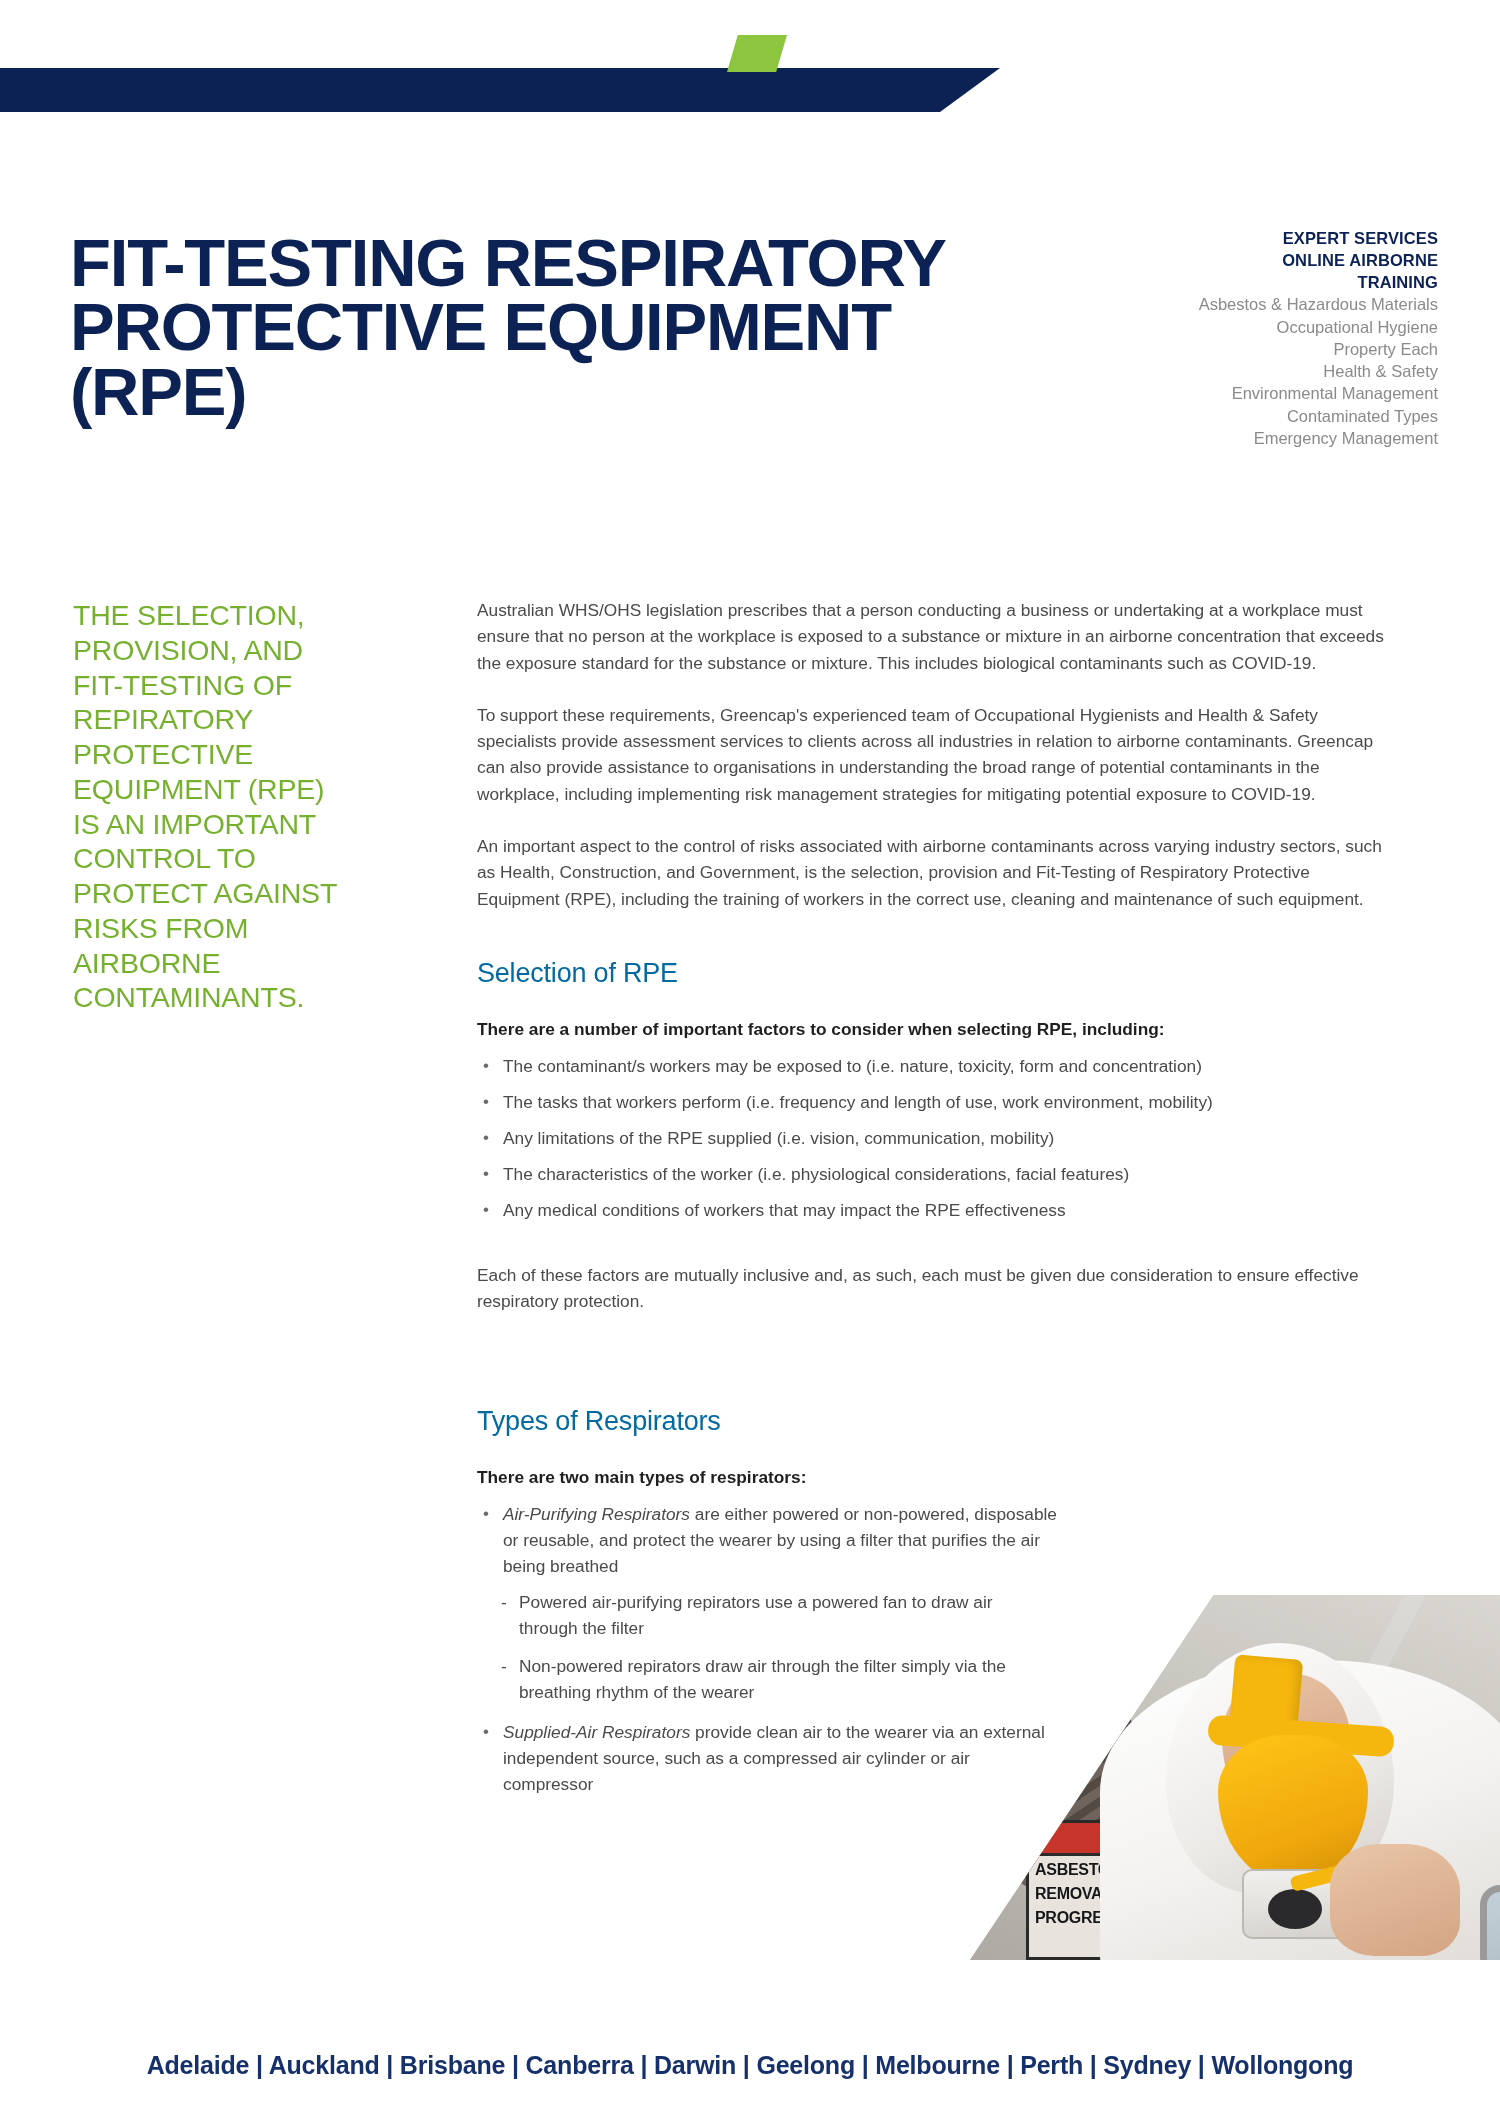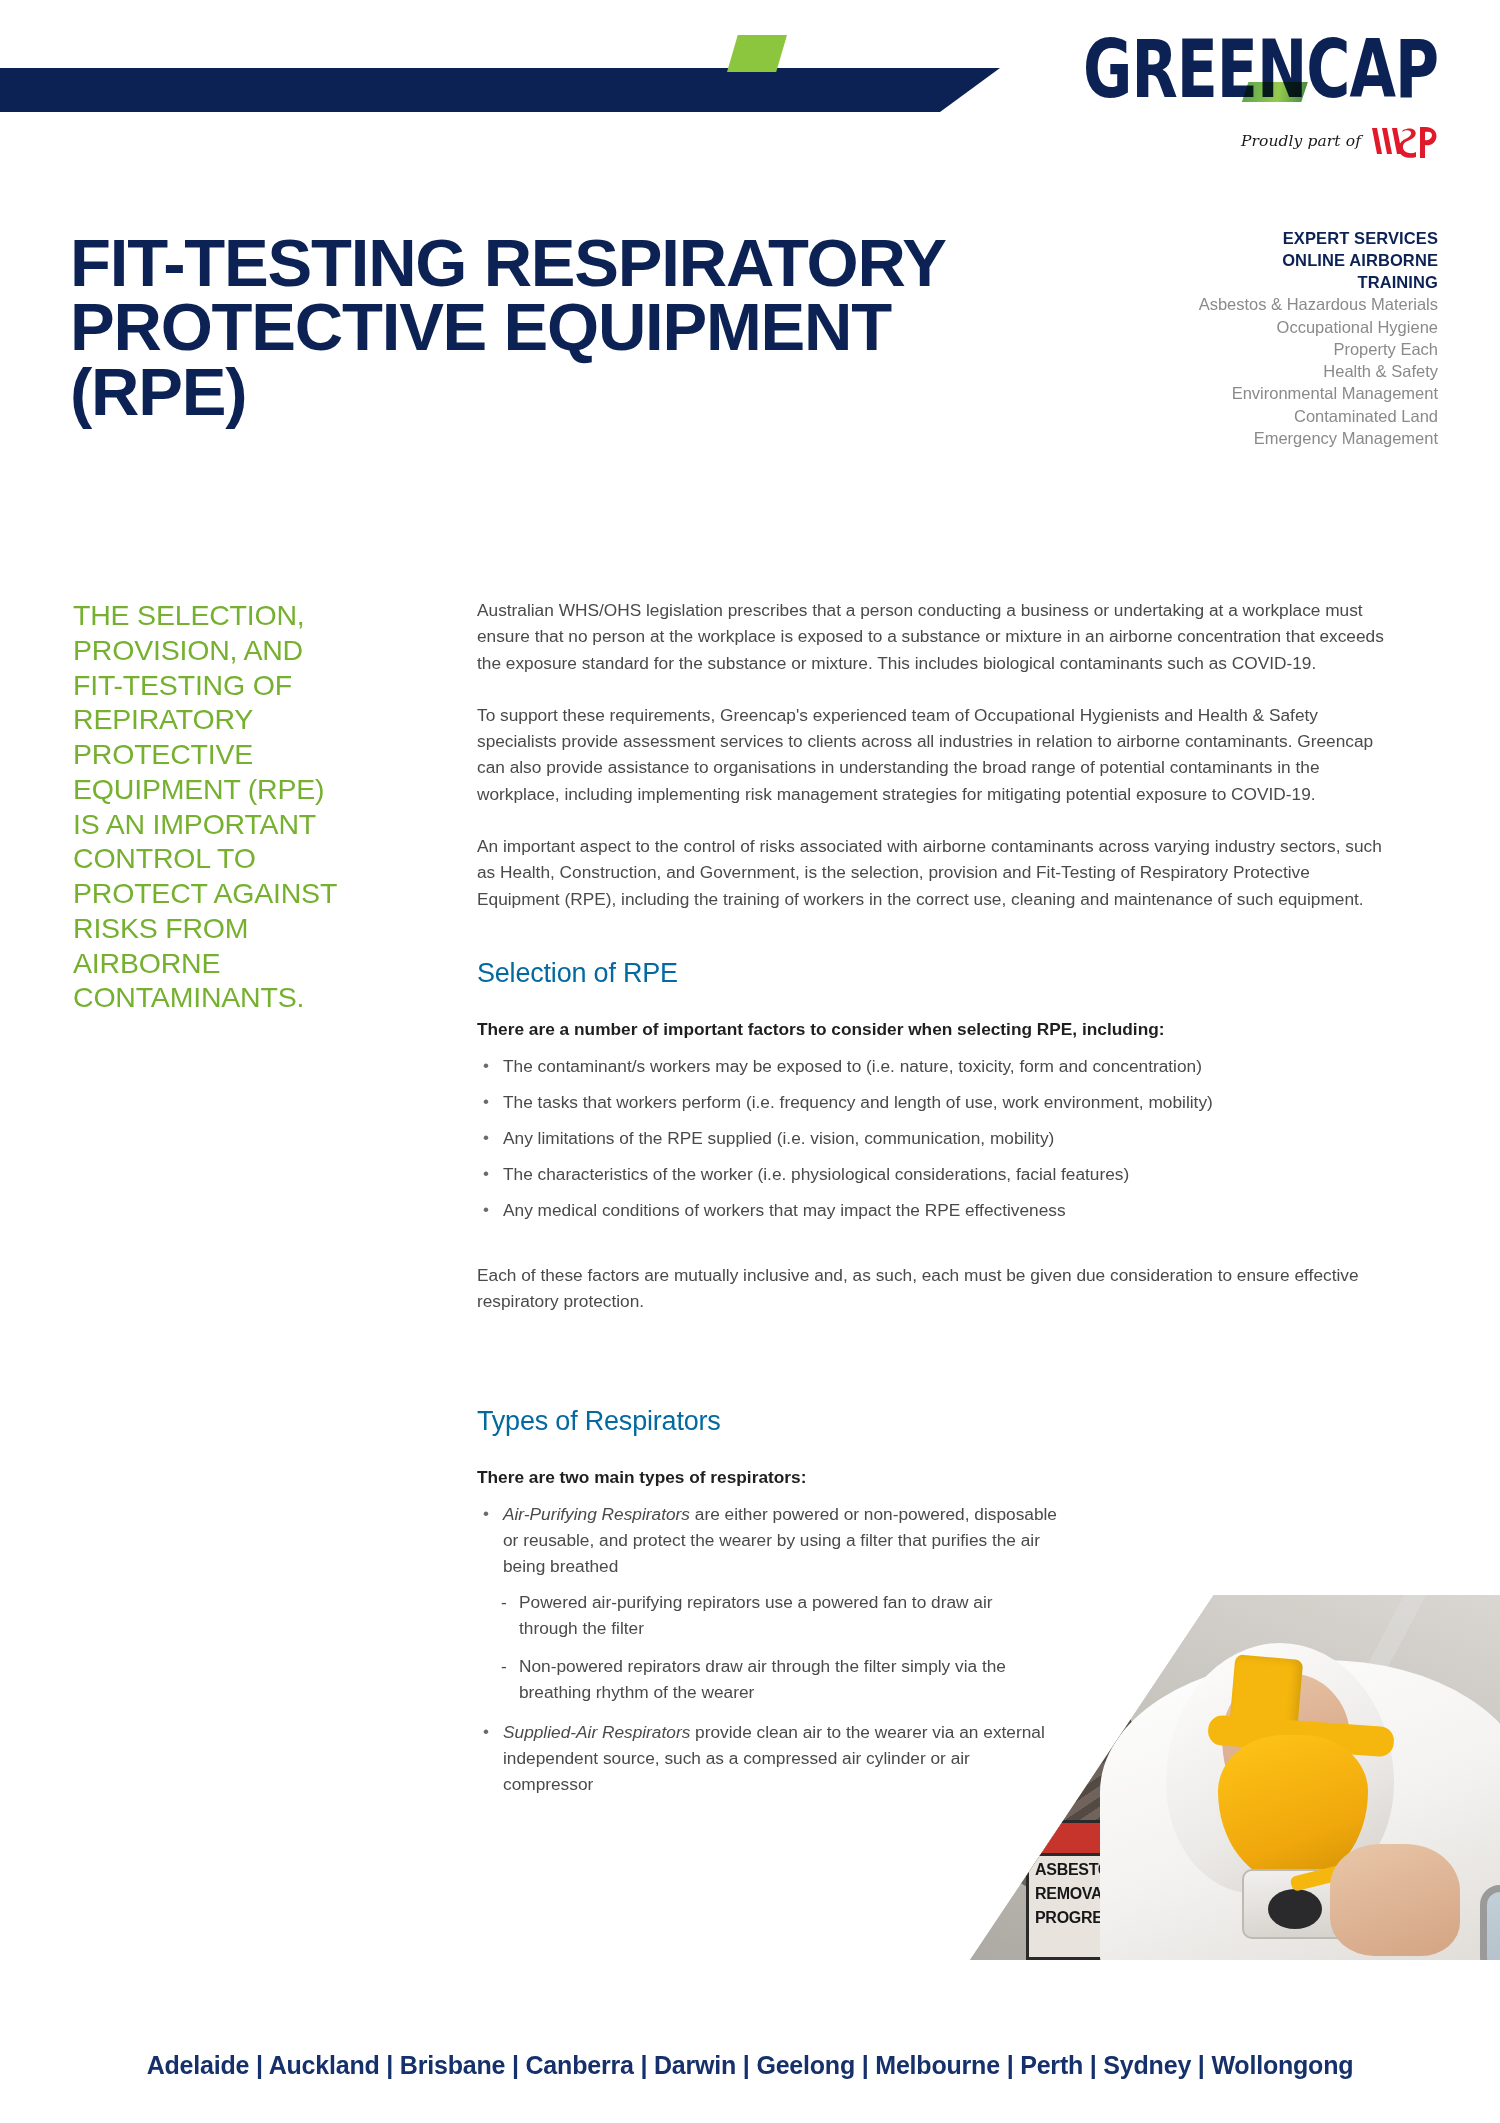--- a/index.html
+++ b/index.html
@@ -406,52 +406,31 @@
   }
 </style>
 </head>
 <body>
 
 <div class="page">
 
   <div class="header-band"></div>
   <div class="header-green"></div>
 
-  <div class="logo-block">
-    <div style="position:relative; display:inline-block;">
-      <span class="logo-word">GREENCAP</span>
-      <span class="logo-greenbar"></span>
-    </div>
-    <div class="wsp-line">
-      <span class="wsp-text">Proudly part of</span>
-      <span class="wsp-mark">
-        <svg width="68" height="34" viewBox="0 0 68 34">
-          <g fill="#e01a2b">
-            <path d="M2 4 L7 4 L12 30 L7 30 Z"></path>
-            <path d="M12 4 L17 4 L22 30 L17 30 Z"></path>
-            <path d="M22 4 L27 4 L32 30 L27 30 Z"></path>
-            <path d="M33 6 C41 2 48 6 45 12 C42 17 34 16 33 22 C32 28 40 31 46 28 L46 33 C36 36 27 31 29 22 C31 14 40 15 41 10 C42 6 36 5 32 8 Z"></path>
-            <path d="M50 3 L55 3 L55 34 L50 34 Z"></path>
-            <path d="M55 3 C64 3 68 9 66 15 C64 21 58 22 55 21 L55 16 C59 17 62 14 62 11 C62 8 59 7 55 8 Z"></path>
-          </g>
-        </svg>
-      </span>
-    </div>
-  </div>
 
   <div class="services">
     <div class="strong-item">EXPERT SERVICES</div>
     <div class="strong-item">ONLINE AIRBORNE</div>
     <div class="strong-item">TRAINING</div>
     <div class="light-item">Asbestos &amp; Hazardous Materials</div>
     <div class="light-item">Occupational Hygiene</div>
     <div class="light-item">Property Each</div>
     <div class="light-item">Health &amp; Safety</div>
     <div class="light-item">Environmental Management</div>
-    <div class="light-item">Contaminated Land</div>
+    <div class="light-item">Contaminated Types</div>
     <div class="light-item">Emergency Management</div>
   </div>
 
   <h1 class="main-title">FIT-TESTING RESPIRATORY PROTECTIVE EQUIPMENT (RPE)</h1>
 
   <div class="pullquote">THE SELECTION, PROVISION, AND FIT-TESTING OF REPIRATORY PROTECTIVE EQUIPMENT (RPE) IS AN IMPORTANT CONTROL TO PROTECT AGAINST RISKS FROM AIRBORNE CONTAMINANTS.</div>
 
   <div class="body-col">
 
     <p class="para">Australian WHS/OHS legislation prescribes that a person conducting a business or undertaking at a workplace must ensure that no person at the workplace is exposed to a substance or mixture in an airborne concentration that exceeds the exposure standard for the substance or mixture. This includes biological contaminants such as COVID-19.</p>

